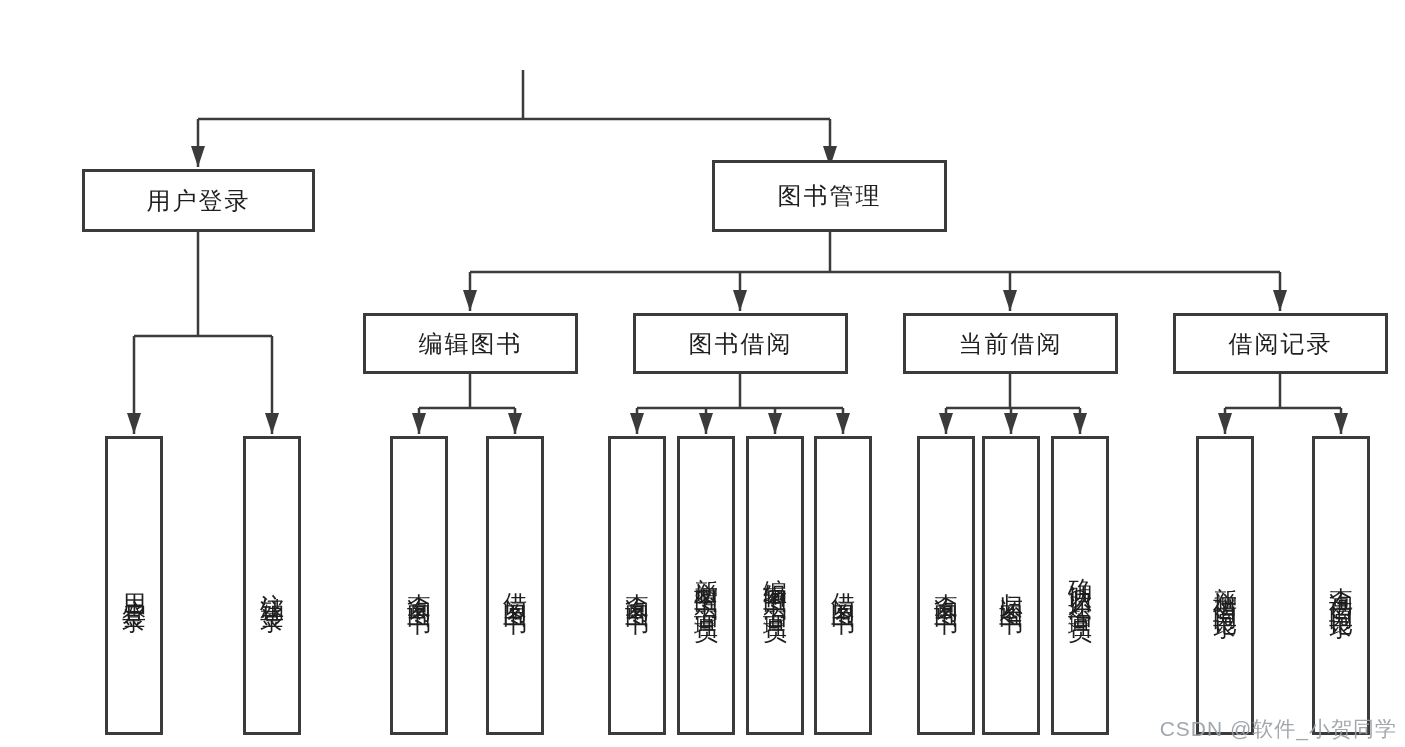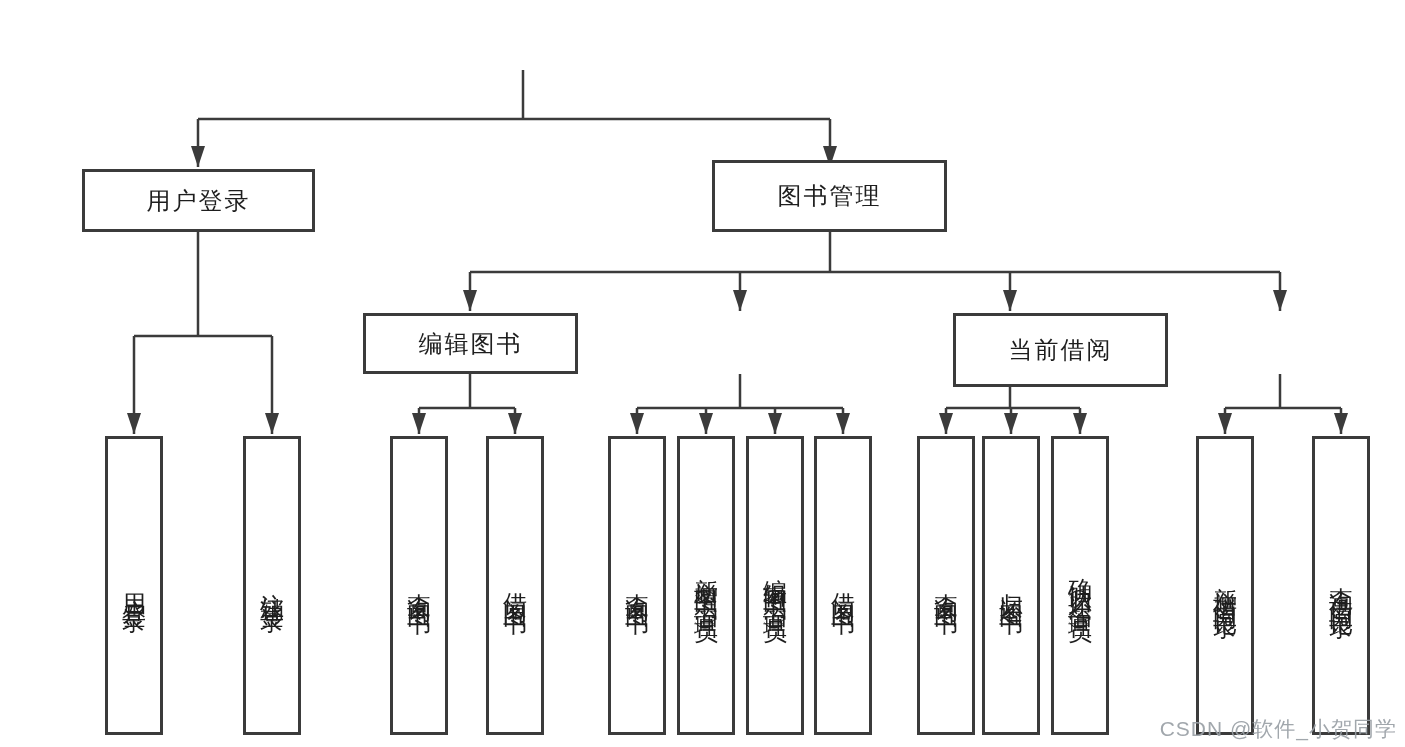--- a/index.html
+++ b/index.html
@@ -95,21 +95,23 @@
       <line class="cline" x1="1225" y1="408" x2="1225" y2="434" marker-end="url(#arrow)"></line>
       <line class="cline" x1="1341" y1="408" x2="1341" y2="434" marker-end="url(#arrow)"></line>
     </g>
   </svg>
 
 
   <div class="box" style="left:82px;top:169px;width:233px;height:63px">用户登录</div>
   <div class="box" style="left:712px;top:160px;width:235px;height:72px">图书管理</div>
 
   <div class="box" style="left:363px;top:313px;width:215px;height:61px">编辑图书</div>
-  <div class="box" style="left:953px;top:313px;width:215px;height:74px">当前借阅</div>
+  <div class="box" style="left:633px;top:313px;width:215px;height:61px">图书借阅</div>
+  <div class="box" style="left:903px;top:313px;width:215px;height:61px">当前借阅</div>
+  <div class="box" style="left:1173px;top:313px;width:215px;height:61px">借阅记录</div>
 
   <div class="box leaf" style="left:105px">
     <span class="vtext">用户登录</span>
   </div>
   <div class="box leaf" style="left:243px">
     <span class="vtext">注销登录</span>
   </div>
 
   <div class="box leaf" style="left:390px">
     <span class="vtext">查询图书</span>

